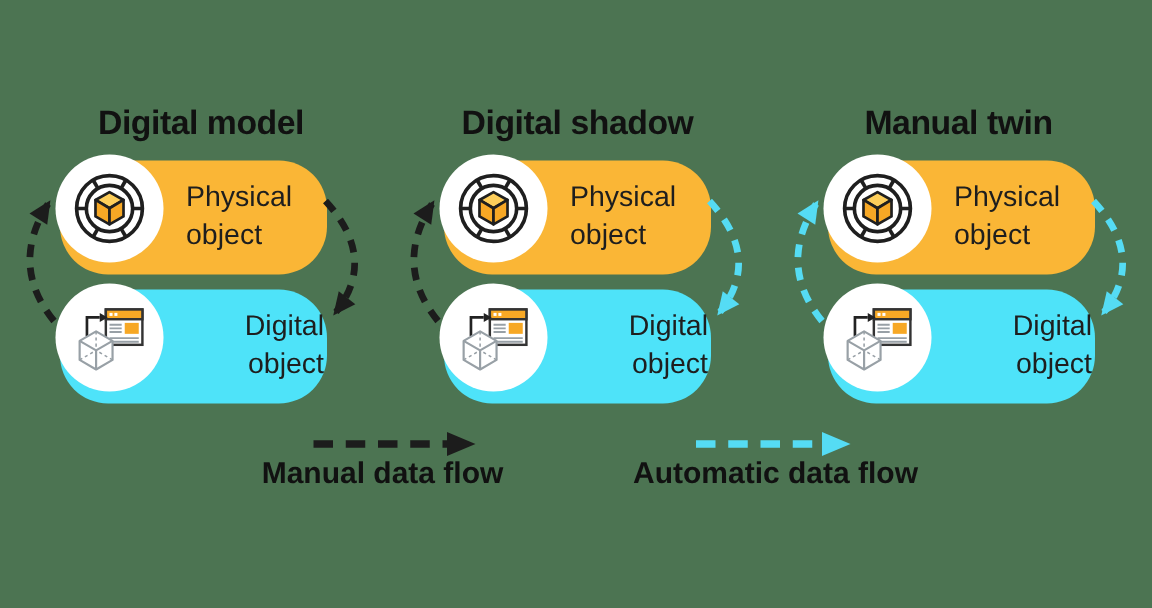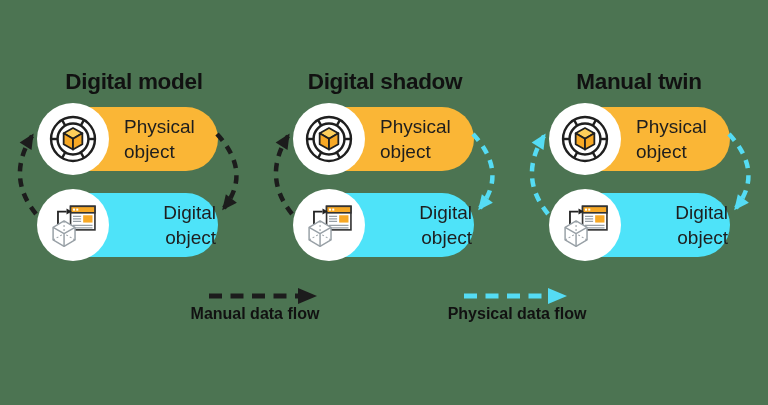--- a/index.html
+++ b/index.html
@@ -5,21 +5,21 @@
   html,body{margin:0;padding:0;}
   body{background:var(--background,#4C7452);font-family:"Liberation Sans",sans-serif;}
   .stage{position:relative;width:768px;height:405px;background:var(--background,#4C7452);overflow:hidden;}
 
   .concept-title{
     position:absolute;top:69px;width:220px;text-align:center;
     font-size:22.5px;font-weight:bold;letter-spacing:-0.3px;
     color:var(--title-text,#111);
   }
 
-  .pill{position:absolute;width:178px;height:64px;border-radius:32px;}
+  .pill{position:absolute;width:178px;height:76px;border-radius:32px;}
   .pill.physical{background:var(--physical-pill,#FAB636);}
   .pill.digital{background:var(--digital-pill,#4EE3F9);text-align:right;}
 
   .icon-circle{
     position:absolute;left:-3px;top:-4px;width:72px;height:72px;border-radius:50%;
     background:var(--circle-bg,#fff);display:flex;align-items:center;justify-content:center;
   }
   .icon{width:52px;height:52px;display:block;}
 
   .pill-label{
@@ -32,21 +32,21 @@
   .flow{fill:none;}
   .curved{stroke-width:4.5;stroke-dasharray:8.5 7;}
   .legendline{stroke-width:5;stroke-dasharray:13 8.5;}
   .s-manual{stroke:var(--manual-flow,#1c1c1c);}
   .s-auto{stroke:var(--auto-flow,#55DCF4);}
   .f-manual{fill:var(--manual-flow,#1c1c1c);}
   .f-auto{fill:var(--auto-flow,#55DCF4);}
 
   .legend-label{
     position:absolute;top:305px;width:220px;text-align:center;
-    font-size:16px;font-weight:bold;color:var(--title-text,#111);
+    font-size:20px;font-weight:bold;color:var(--title-text,#111);
   }
 
   
   .ic-ring{fill:#fff;stroke:var(--icon-stroke,#1f1f1f);stroke-width:3;}
   .ic-spoke{fill:none;stroke:var(--icon-stroke,#1f1f1f);stroke-width:3;}
   .ic-top{fill:var(--icon-orange-light,#FDCE5A);stroke:var(--icon-stroke,#1f1f1f);stroke-width:2.2;stroke-linejoin:round;}
   .ic-side{fill:var(--icon-orange,#F7A825);stroke:var(--icon-stroke,#1f1f1f);stroke-width:2.2;stroke-linejoin:round;}
   .win-frame{fill:#fff;stroke:#333;stroke-width:2;}
   .win-head{fill:var(--icon-orange,#F7A825);stroke:#333;stroke-width:2;}
   .win-line{fill:none;stroke:var(--wireframe-gray,#98A0A6);stroke-width:1.6;}
@@ -175,15 +175,15 @@
     <path class="flow curved s-auto" d="M473 134 Q508 172 480 208" marker-end="url(#mh-auto)"></path>
 
     <path class="flow curved s-auto" d="M548 214 Q518 177 544 136" marker-end="url(#mh-auto)"></path>
     <path class="flow curved s-auto" d="M729 134 Q764 172 736 208" marker-end="url(#mh-auto)"></path>
 
     <path class="flow legendline s-manual" d="M209 296 L301 296" marker-end="url(#mh-manual-lg)"></path>
     <path class="flow legendline s-auto" d="M464 296 L551 296" marker-end="url(#mh-auto-lg)"></path>
   </svg>
 
   <div class="legend-label" style="left:145px">Manual data flow</div>
-  <div class="legend-label" style="left:407px">Physical data flow</div>
+  <div class="legend-label" style="left:407px">Automatic data flow</div>
 
 </div>
 
 </body></html>

